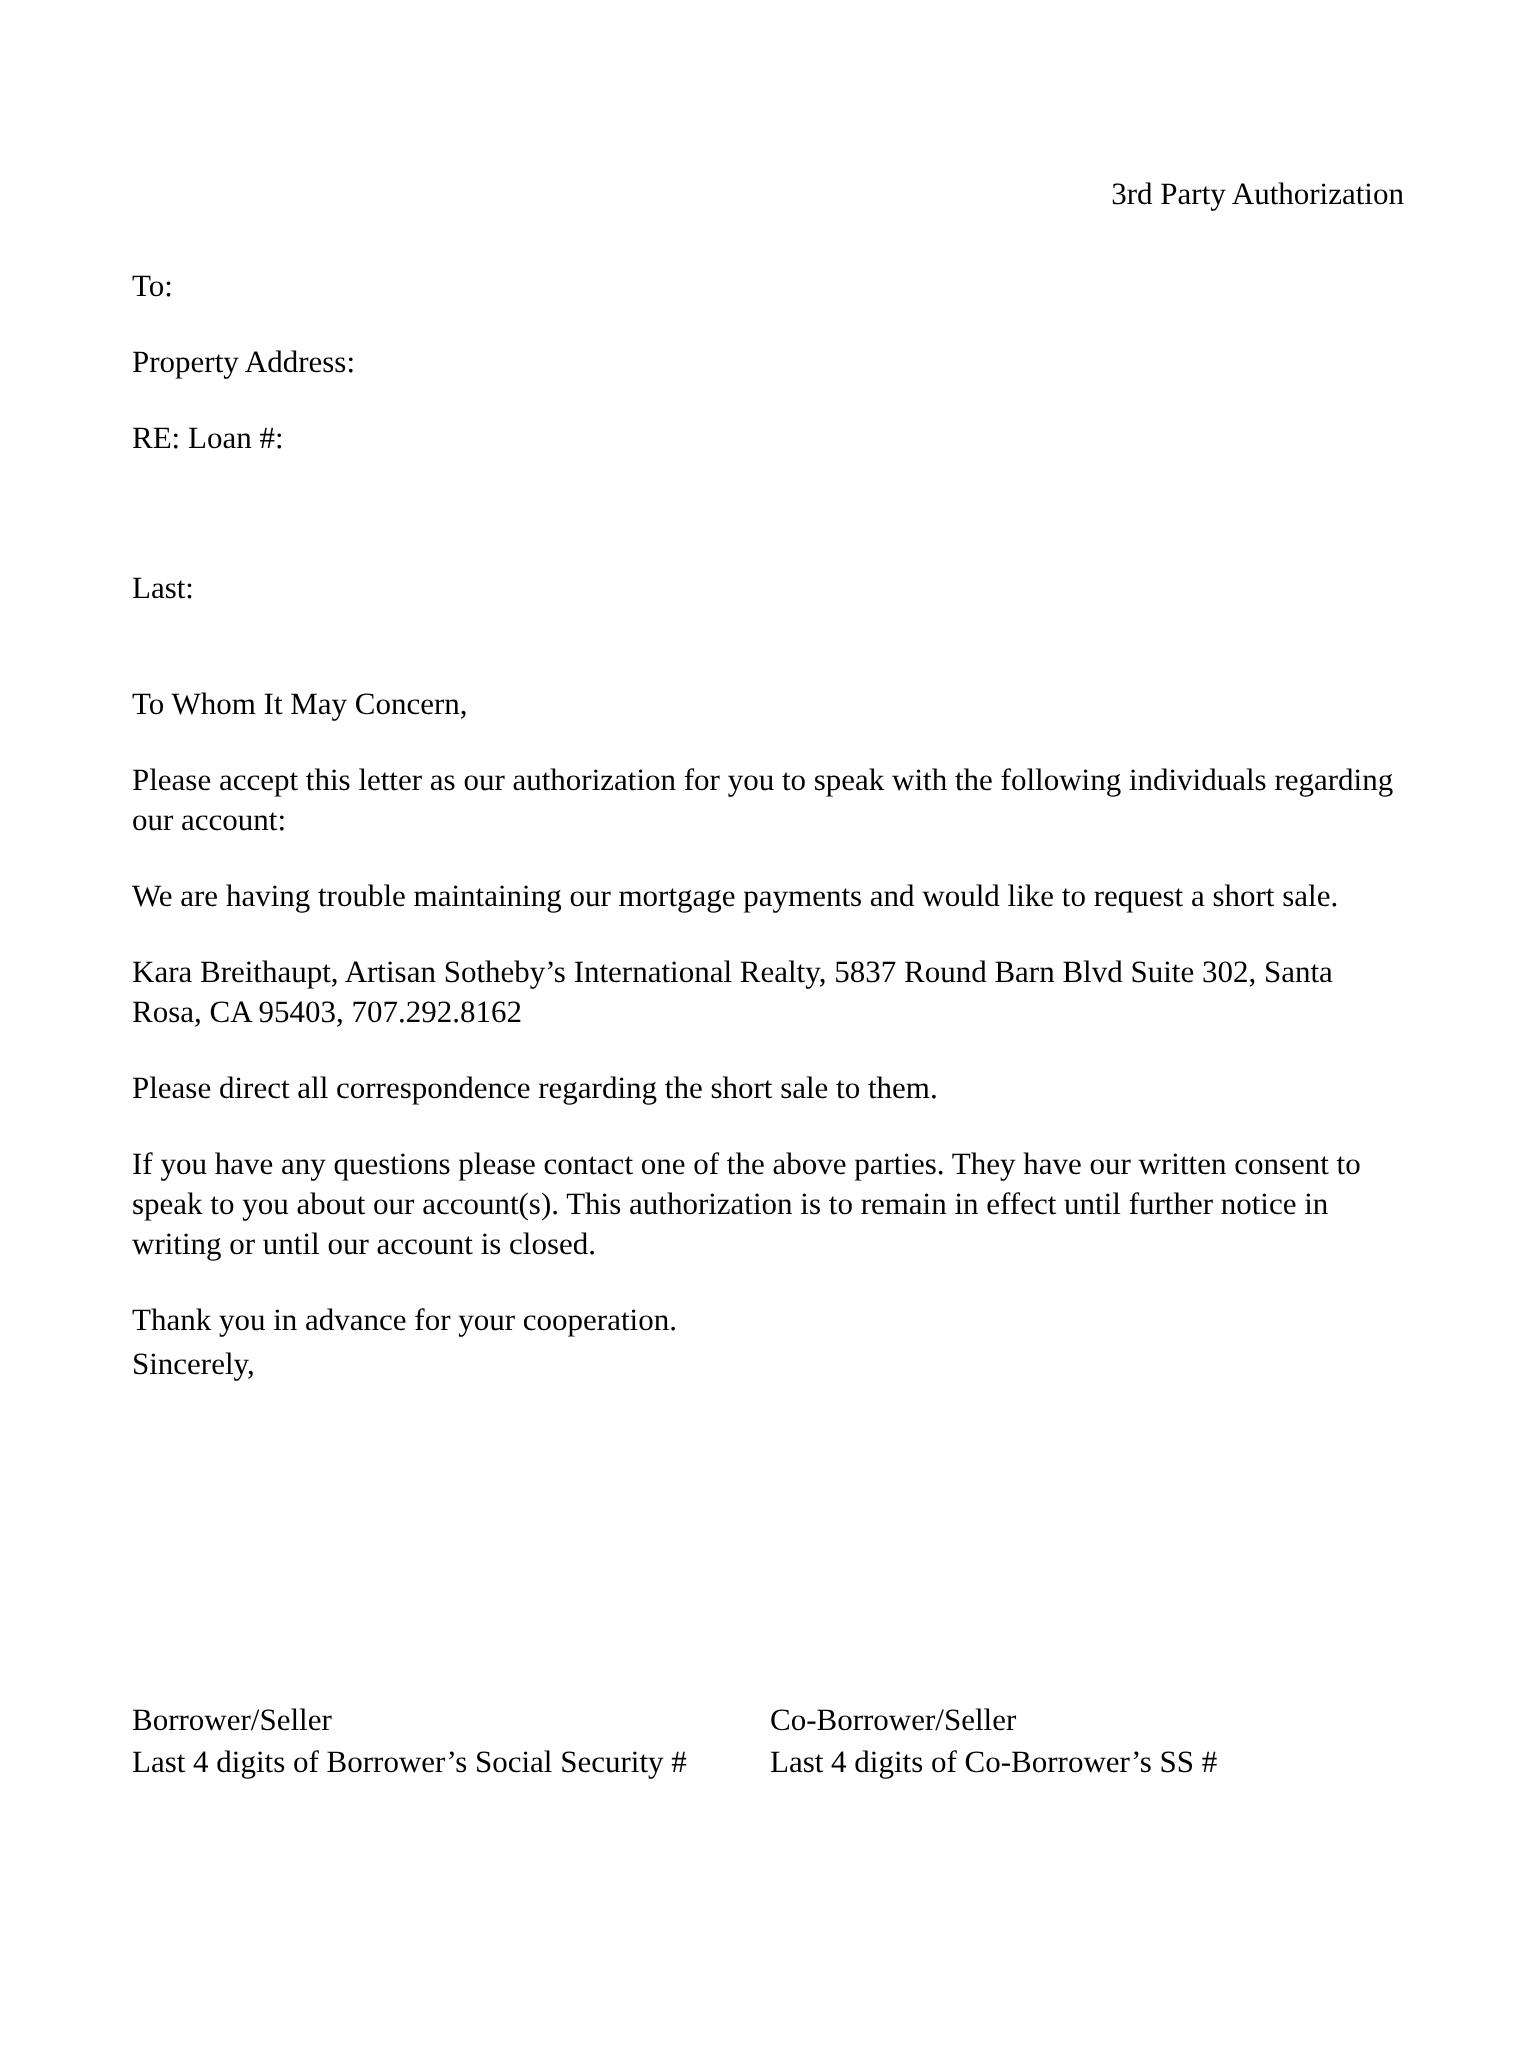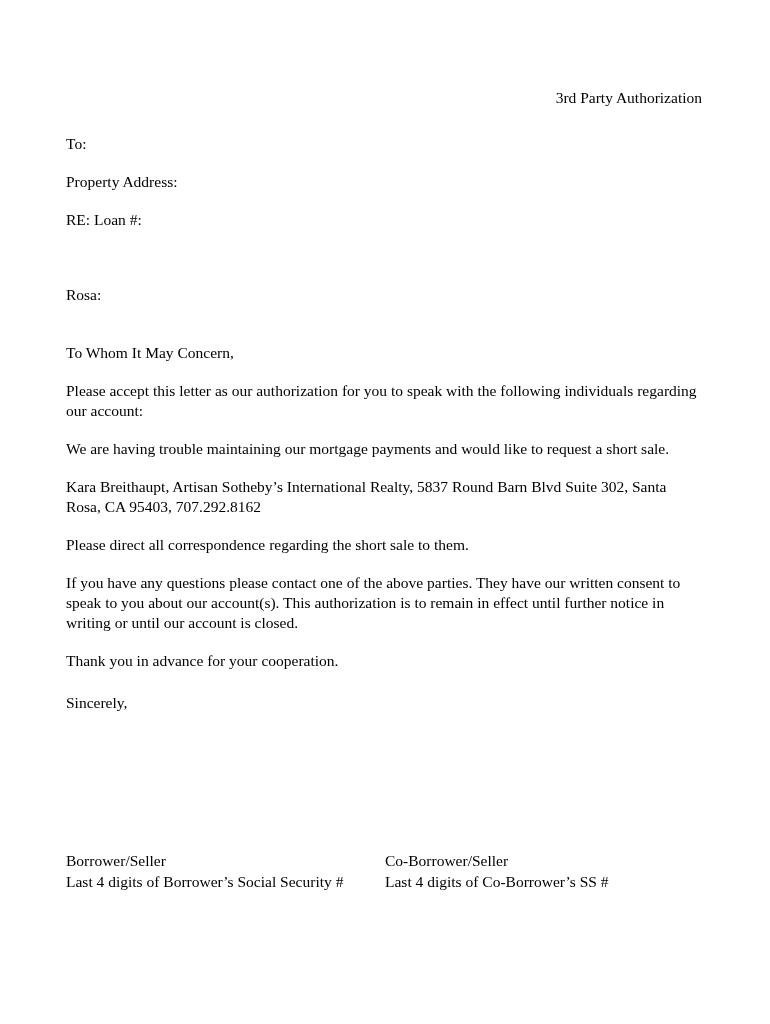--- a/index.html
+++ b/index.html
@@ -70,21 +70,21 @@
 
   .closing-thanks {
     font-size: 15.5px;
     line-height: 20px;
     margin: 18px 0 0 0;
   }
 
   .closing-sign {
     font-size: 15.5px;
     line-height: 20px;
-    margin: 22px 0 0 0;
+    margin: 2px 0 0 0;
   }
 
   .signature-block {
     position: absolute;
     left: 66px;
     top: 850px;
     width: 636px;
     display: flex;
     flex-direction: row;
   }
@@ -110,21 +110,21 @@
   <div class="content">
 
     <div class="doc-header">3rd Party Authorization</div>
 
     <div class="field-block">
       <p class="field-line">To:</p>
       <p class="field-line">Property Address:</p>
       <p class="field-line">RE: Loan #:</p>
     </div>
 
-    <p class="date-line">Rosa:</p>
+    <p class="date-line">Last:</p>
 
     <p class="salutation">To Whom It May Concern,</p>
 
     <p class="body-para">Please accept this letter as our authorization for you to speak with the following individuals regarding our account:</p>
 
     <p class="body-para">We are having trouble maintaining our mortgage payments and would like to request a short sale.</p>
 
 
     <p class="body-para">Kara Breithaupt, Artisan Sotheby’s International Realty, 5837 Round Barn Blvd Suite 302, Santa Rosa, CA 95403, 707.292.8162</p>
 

